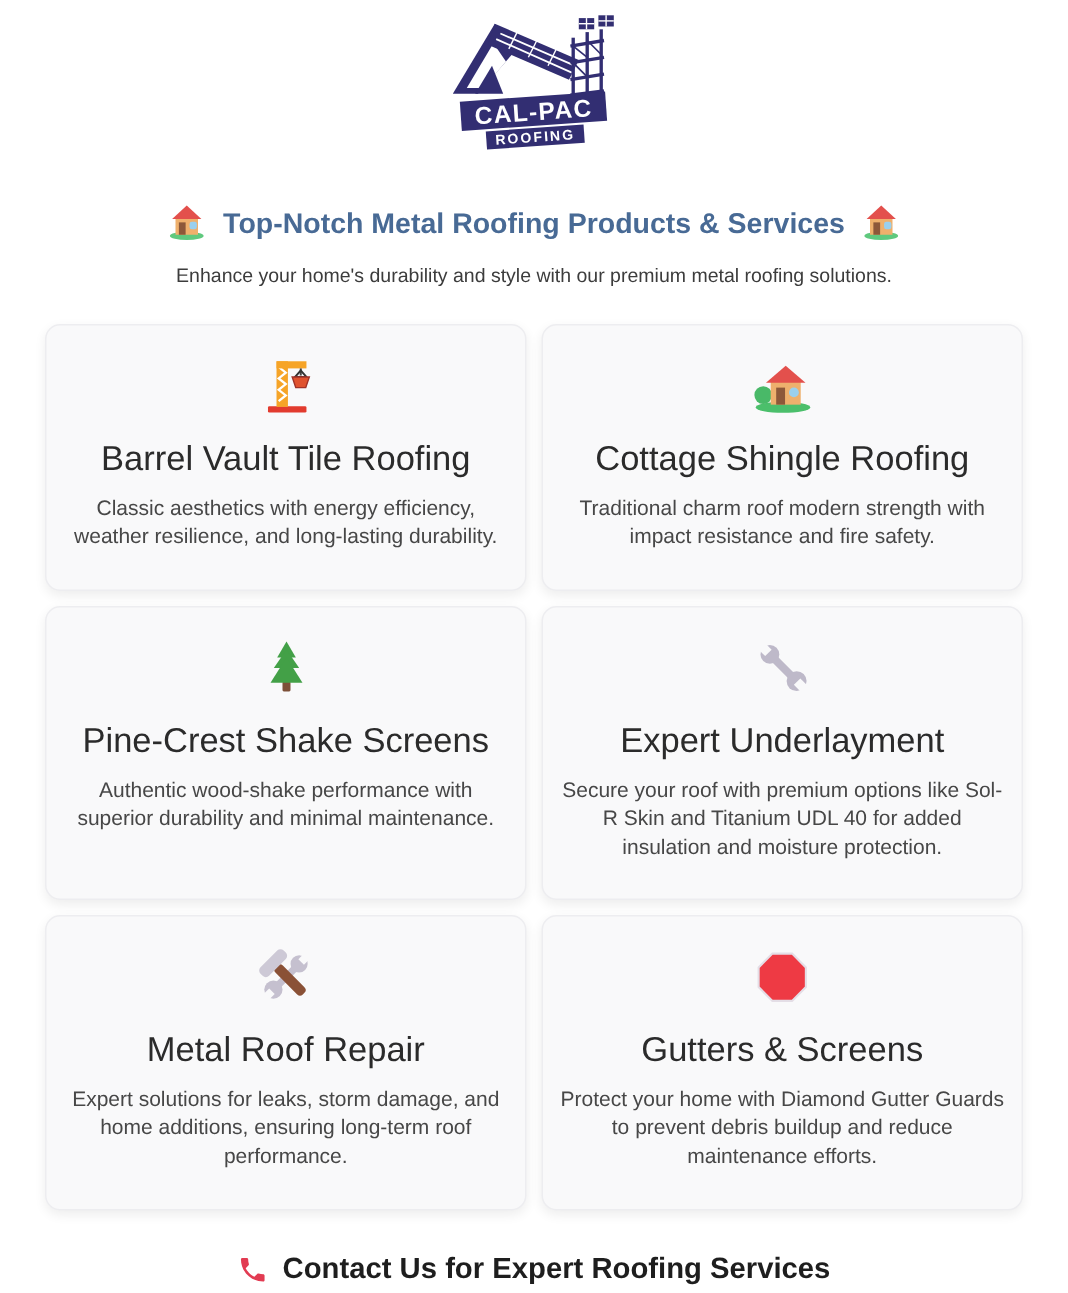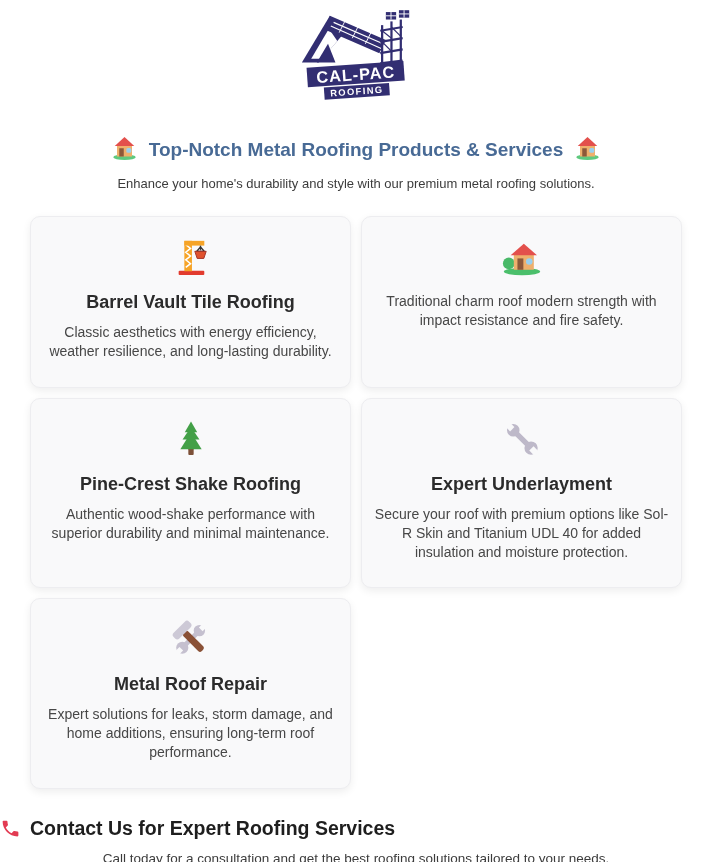--- a/index.html
+++ b/index.html
@@ -45,40 +45,41 @@
   }
   .card .icon {
     height: 42px;
     display: flex;
     align-items: center;
     justify-content: center;
     margin-bottom: 14px;
   }
   .card h2 {
     margin: 0 0 10px;
-    font-size: 18px;
-    font-weight: bold;
+    font-size: 23px;
+    font-weight: normal;
     color: #2b2b2b;
   }
   .card p {
     margin: 0 auto;
     max-width: 302px;
     font-size: 14px;
     line-height: 1.35;
     color: #474747;
   }
 
   
   .contact-title {
     margin: 28px 0 0;
     font-size: 19.5px;
     font-weight: bold;
     color: #1e1e1e;
     display: flex;
     align-items: center;
+    justify-content: center;
     gap: 9px;
   }
   .contact-sub {
     margin: 11px 0 22px;
     font-size: 13.5px;
     color: #3c3c3c;
   }
 </style>
 </head>
 <body>
@@ -173,33 +174,34 @@
       <div class="icon">
         <svg width="40" height="37" viewBox="0 0 44 40">
           <ellipse cx="22" cy="35.5" rx="20" ry="4" fill="#4bbf6b"></ellipse>
           <circle cx="7.5" cy="26.5" r="6.5" fill="#49b968"></circle>
           <rect x="13" y="16" width="22" height="17.5" fill="#eeb06d"></rect>
           <polygon points="9.5,17.5 24,5 38.5,17.5" fill="#e3504c"></polygon>
           <rect x="17" y="21" width="6.5" height="12.5" fill="#8d5839"></rect>
           <circle cx="30" cy="24.5" r="3.6" fill="#9ad0ee"></circle>
         </svg>
       </div>
+      <h2>Cottage Shingle Roofing</h2>
       <p>Traditional charm roof modern strength with impact resistance and fire safety.</p>
     </section>
 
     <section class="card">
       <div class="icon">
         <svg width="32" height="37" viewBox="0 0 36 40">
           <rect x="15" y="31" width="6" height="7.5" rx="1" fill="#7d5038"></rect>
           <polygon points="18,1 25,13 11,13" fill="#43a047"></polygon>
           <polygon points="18,7 27.5,21 8.5,21" fill="#43a047"></polygon>
           <polygon points="18,13 30,32 6,32" fill="#43a047"></polygon>
         </svg>
       </div>
-      <h2>Pine-Crest Shake Roofing</h2>
+      <h2>Pine-Crest Shake Screens</h2>
       <p>Authentic wood-shake performance with superior durability and minimal maintenance.</p>
     </section>
 
     <section class="card">
       <div class="icon">
         <svg width="38" height="38" viewBox="0 0 40 40">
           <g transform="rotate(-45 20 20)">
             <rect x="17.2" y="2" width="5.6" height="36" rx="2.4" fill="#beb9c9"></rect>
             <circle cx="20" cy="7" r="6.6" fill="#beb9c9"></circle>
             <rect x="16.8" y="-2" width="6.4" height="7.5" fill="#f9f9fa"></rect>
@@ -227,20 +229,29 @@
           <g transform="rotate(-45 20 20)">
             <rect x="16.4" y="10" width="7.2" height="27" rx="2.8" fill="#8a5136"></rect>
             <rect x="8.5" y="2.5" width="23" height="8.5" rx="3.2" fill="#cdc9d6"></rect>
           </g>
         </svg>
       </div>
       <h2>Metal Roof Repair</h2>
       <p>Expert solutions for leaks, storm damage, and home additions, ensuring long-term roof performance.</p>
     </section>
 
+    <section class="card">
+      <div class="icon">
+        <svg width="35" height="35" viewBox="0 0 40 40">
+          <polygon points="12.5,2 27.5,2 38,12.5 38,27.5 27.5,38 12.5,38 2,27.5 2,12.5" fill="#ee3a44" stroke="#e4dee6" stroke-width="1.6"></polygon>
+        </svg>
+      </div>
+      <h2>Gutters &amp; Screens</h2>
+      <p>Protect your home with Diamond Gutter Guards to prevent debris buildup and reduce maintenance efforts.</p>
+    </section>
 
   </main>
 
   <footer>
     <h2 class="contact-title">
       <svg width="21" height="21" viewBox="0 0 24 24">
         <path fill="#e23b52" d="M6.62 10.79c1.44 2.83 3.76 5.14 6.59 6.59l2.2-2.21c.27-.27.67-.36 1.02-.24 1.12.37 2.33.57 3.57.57.55 0 1 .45 1 1V20c0 .55-.45 1-1 1-9.39 0-17-7.61-17-17 0-.55.45-1 1-1h3.5c.55 0 1 .45 1 1 0 1.25.2 2.45.57 3.57.11.35.03.74-.25 1.02l-2.2 2.2z"></path>
       </svg>
       <span>Contact Us for Expert Roofing Services</span>
     </h2>

